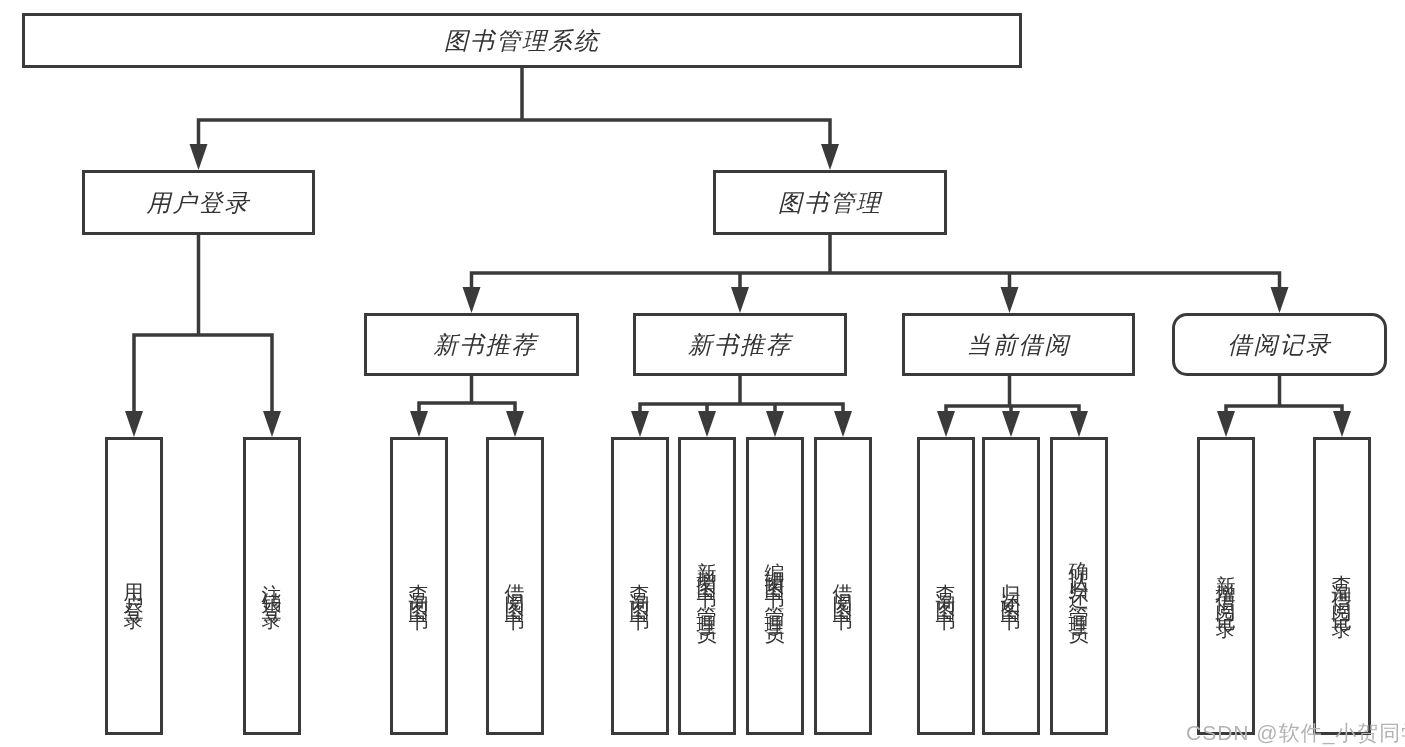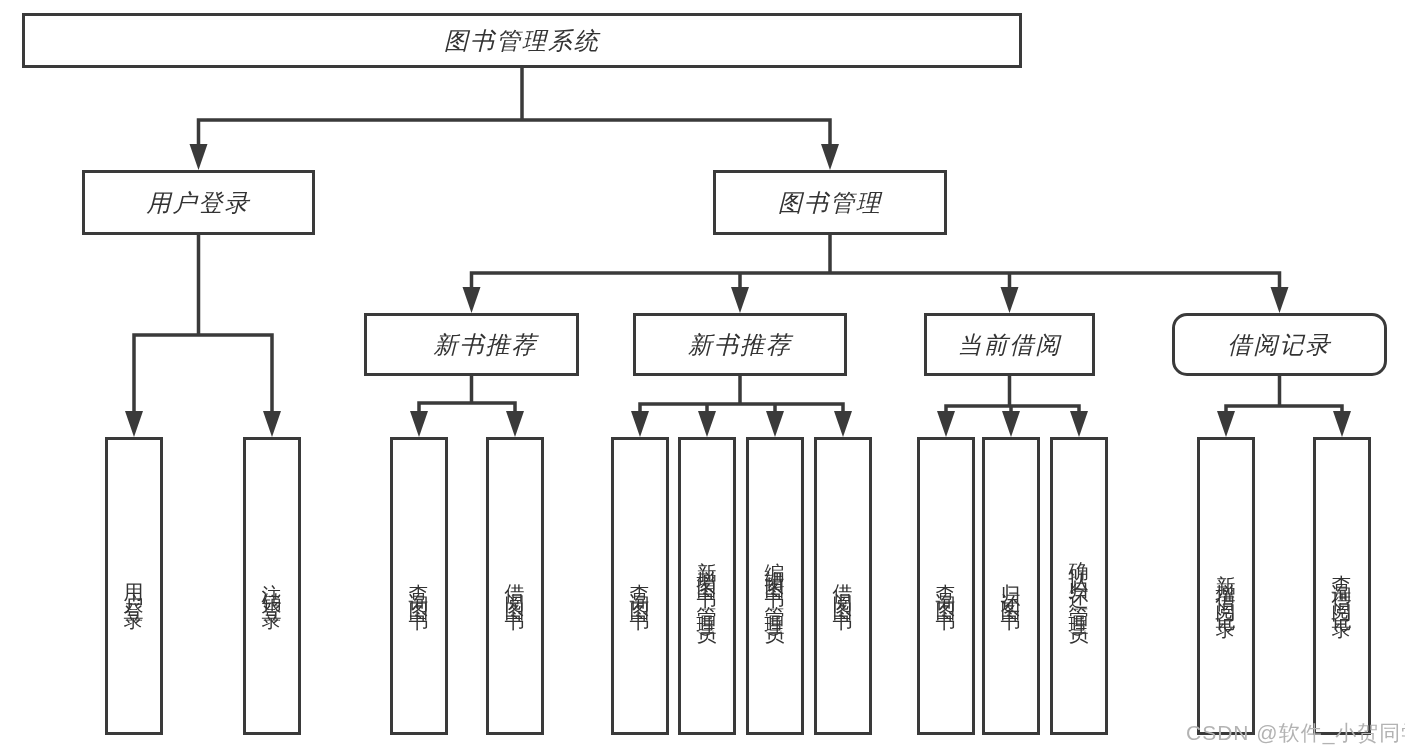--- a/index.html
+++ b/index.html
@@ -127,21 +127,21 @@
   <div class="hnode" style="left:713px; top:170px; width:234px; height:65px;">
     <span>图书管理</span>
   </div>
 
   <div class="hnode" style="left:364px; top:313px; width:215px; height:63px;padding-left:28px;">
     <span>新书推荐</span>
   </div>
   <div class="hnode" style="left:633px; top:313px; width:214px; height:63px;">
     <span>新书推荐</span>
   </div>
-  <div class="hnode" style="left:902px; top:313px; width:171px; height:63px;margin-left:22px;">
+  <div class="hnode" style="left:902px; top:313px; width:233px; height:63px;">
     <span>当前借阅</span>
   </div>
   <div class="hnode" style="left:1172px; top:313px; width:215px; height:63px;border-radius:15px;">
     <span>借阅记录</span>
   </div>
 
   <div class="leaf" style="left:105px;">
     <span>用户登录</span>
   </div>
   <div class="leaf" style="left:243px;">

